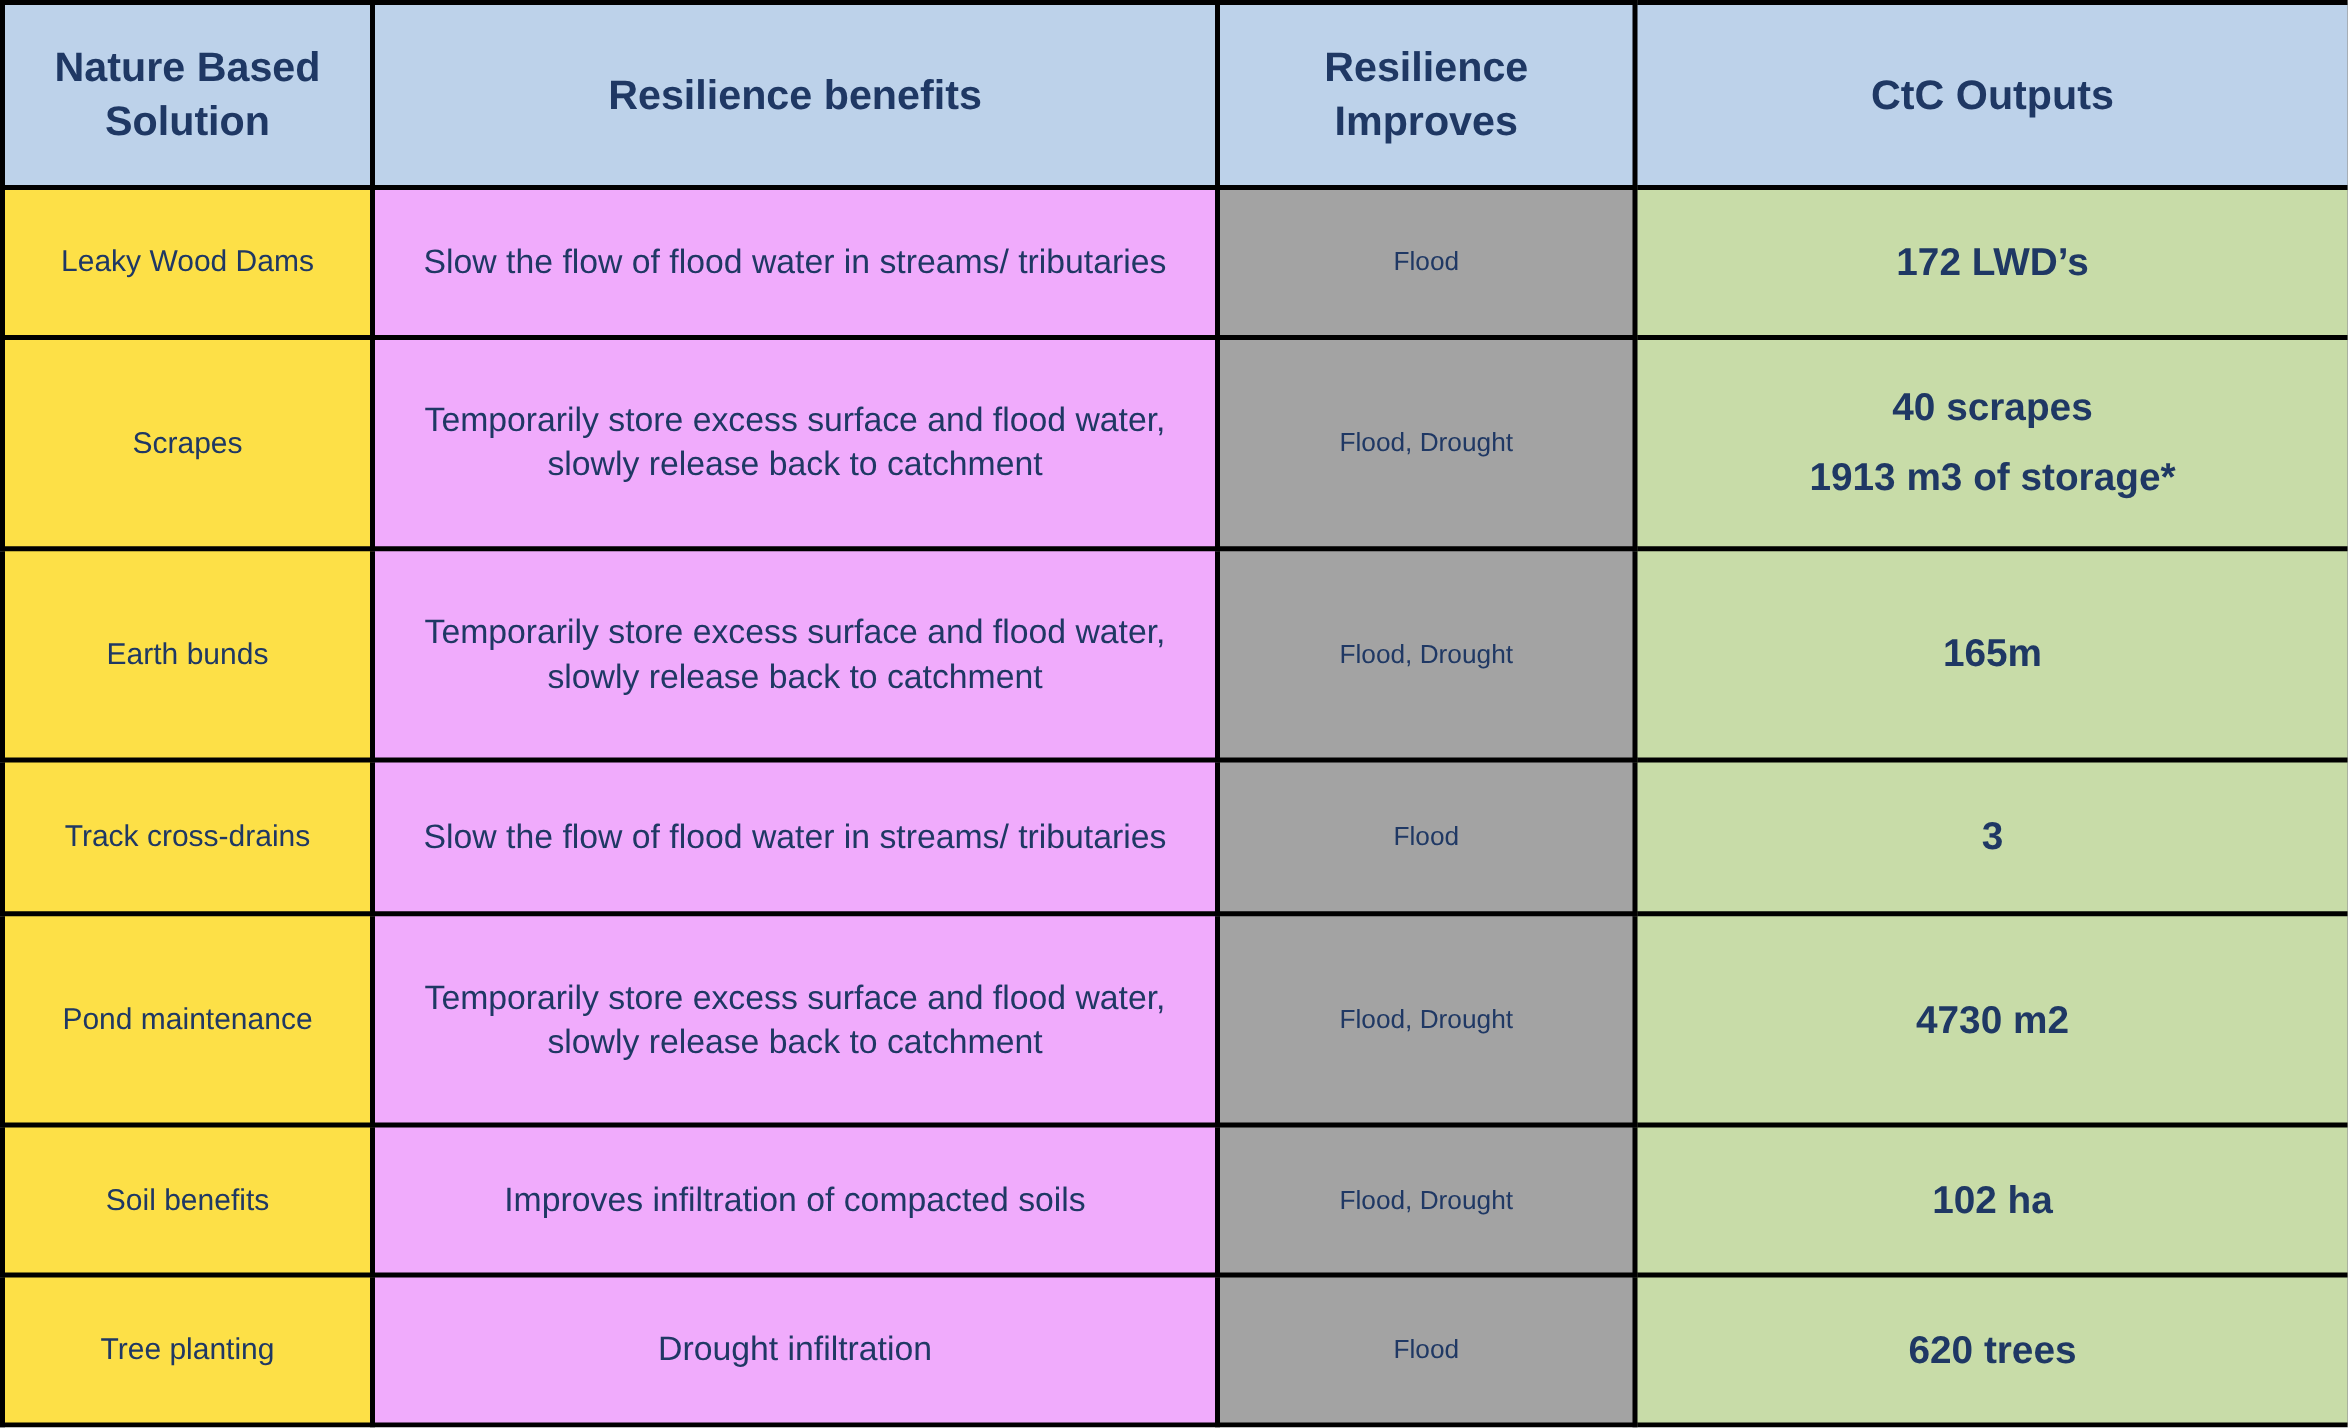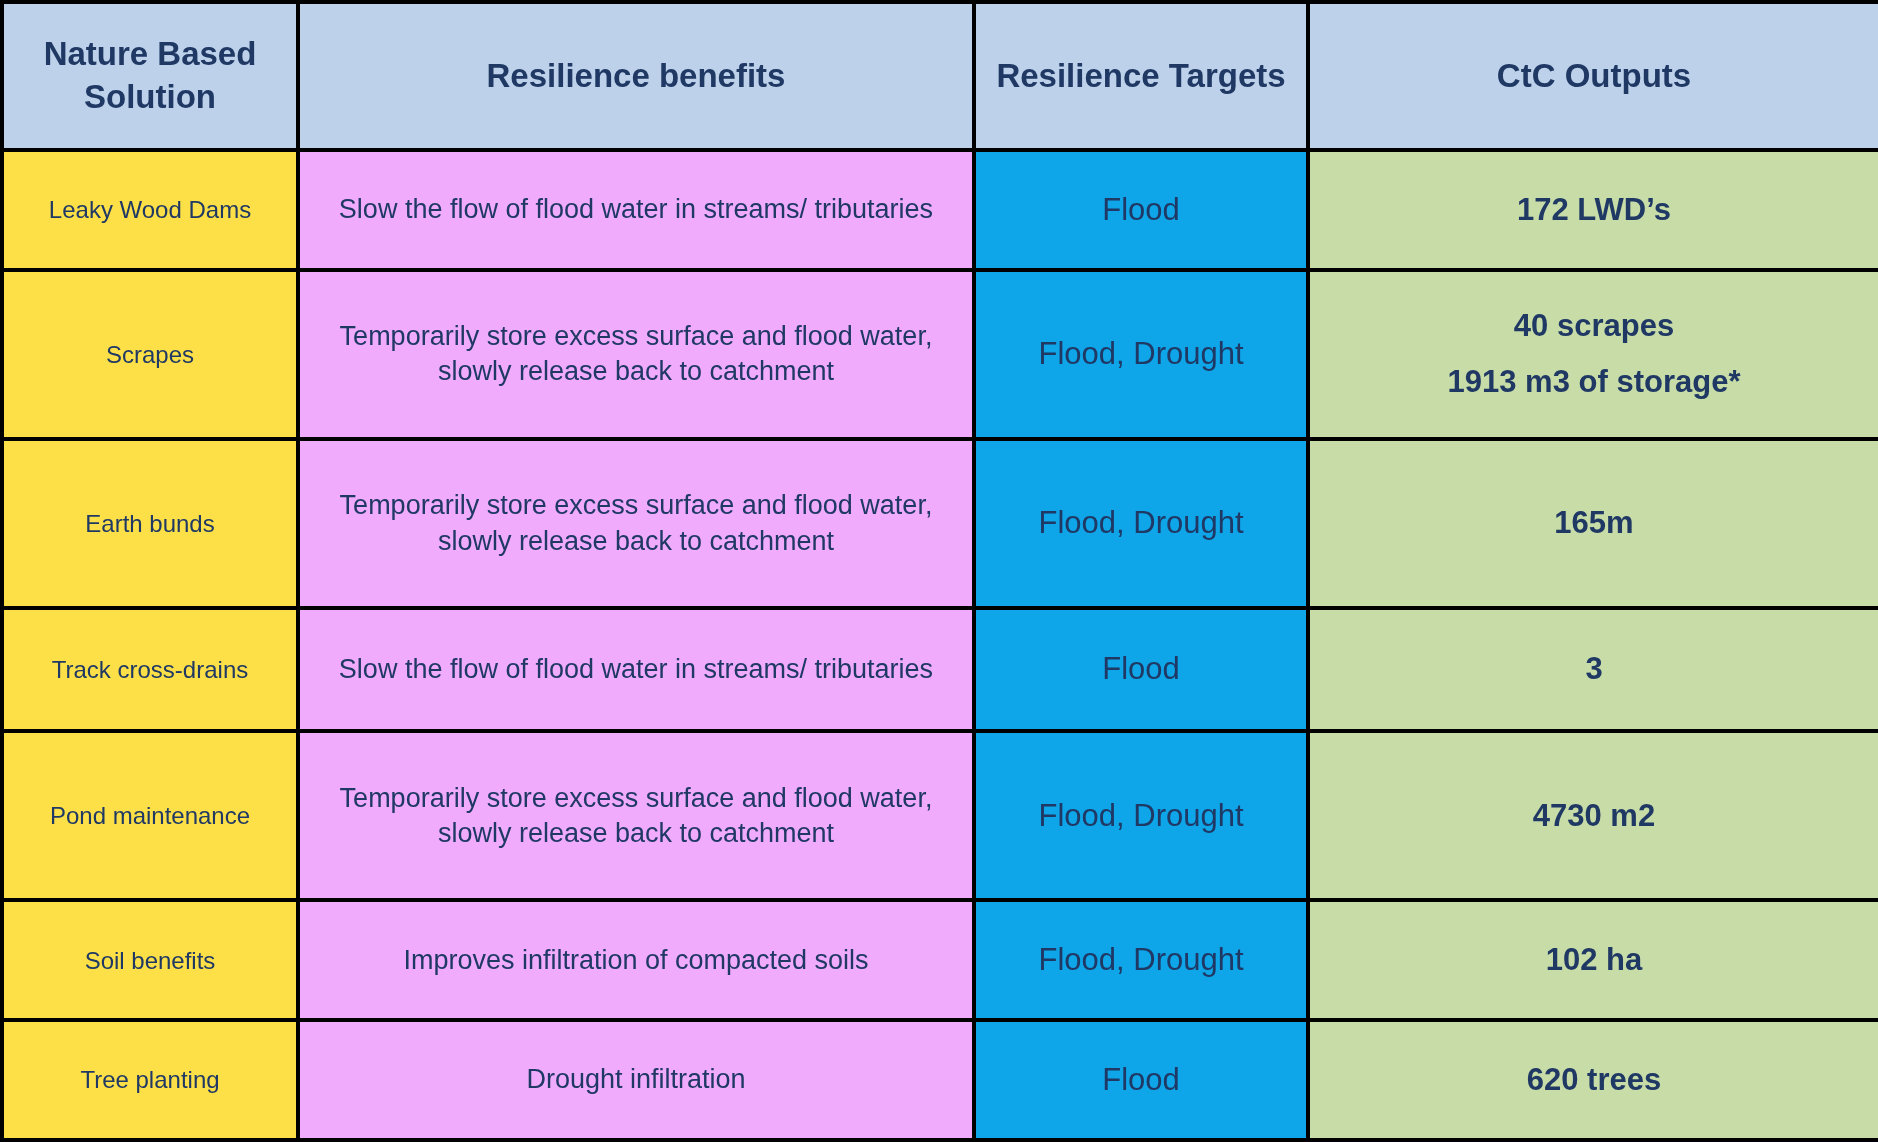--- a/index.html
+++ b/index.html
@@ -63,23 +63,23 @@
   }
 
   
   td.benefit {
     background: #f0abfc;
     font-weight: normal;
     font-size: 27px;
     line-height: 1.45;
   }
   td.target {
-    background: #0ea5e9;
+    background: #a3a3a3;
     font-weight: normal;
-    font-size: 31px;
+    font-size: 21px;
   }
 
   
   td.output {
     background: #C8DCA8;
     font-weight: bold;
     font-size: 31px;
     line-height: 1.55;
   }
 
@@ -107,21 +107,21 @@
     <colgroup>
       <col class="c0">
       <col class="c1">
       <col class="c2">
       <col class="c3">
     </colgroup>
     <thead>
       <tr>
         <th>Nature Based Solution</th>
         <th>Resilience benefits</th>
-        <th>Resilience Targets</th>
+        <th>Resilience Improves</th>
         <th>CtC Outputs</th>
       </tr>
     </thead>
     <tbody>
       <tr class="r0">
         <td class="nbs-name">Leaky Wood Dams</td>
         <td class="benefit">Slow the flow of flood water in streams/ tributaries</td>
         <td class="target">Flood</td>
         <td class="output">
           <span class="out-line">172 LWD’s</span>

